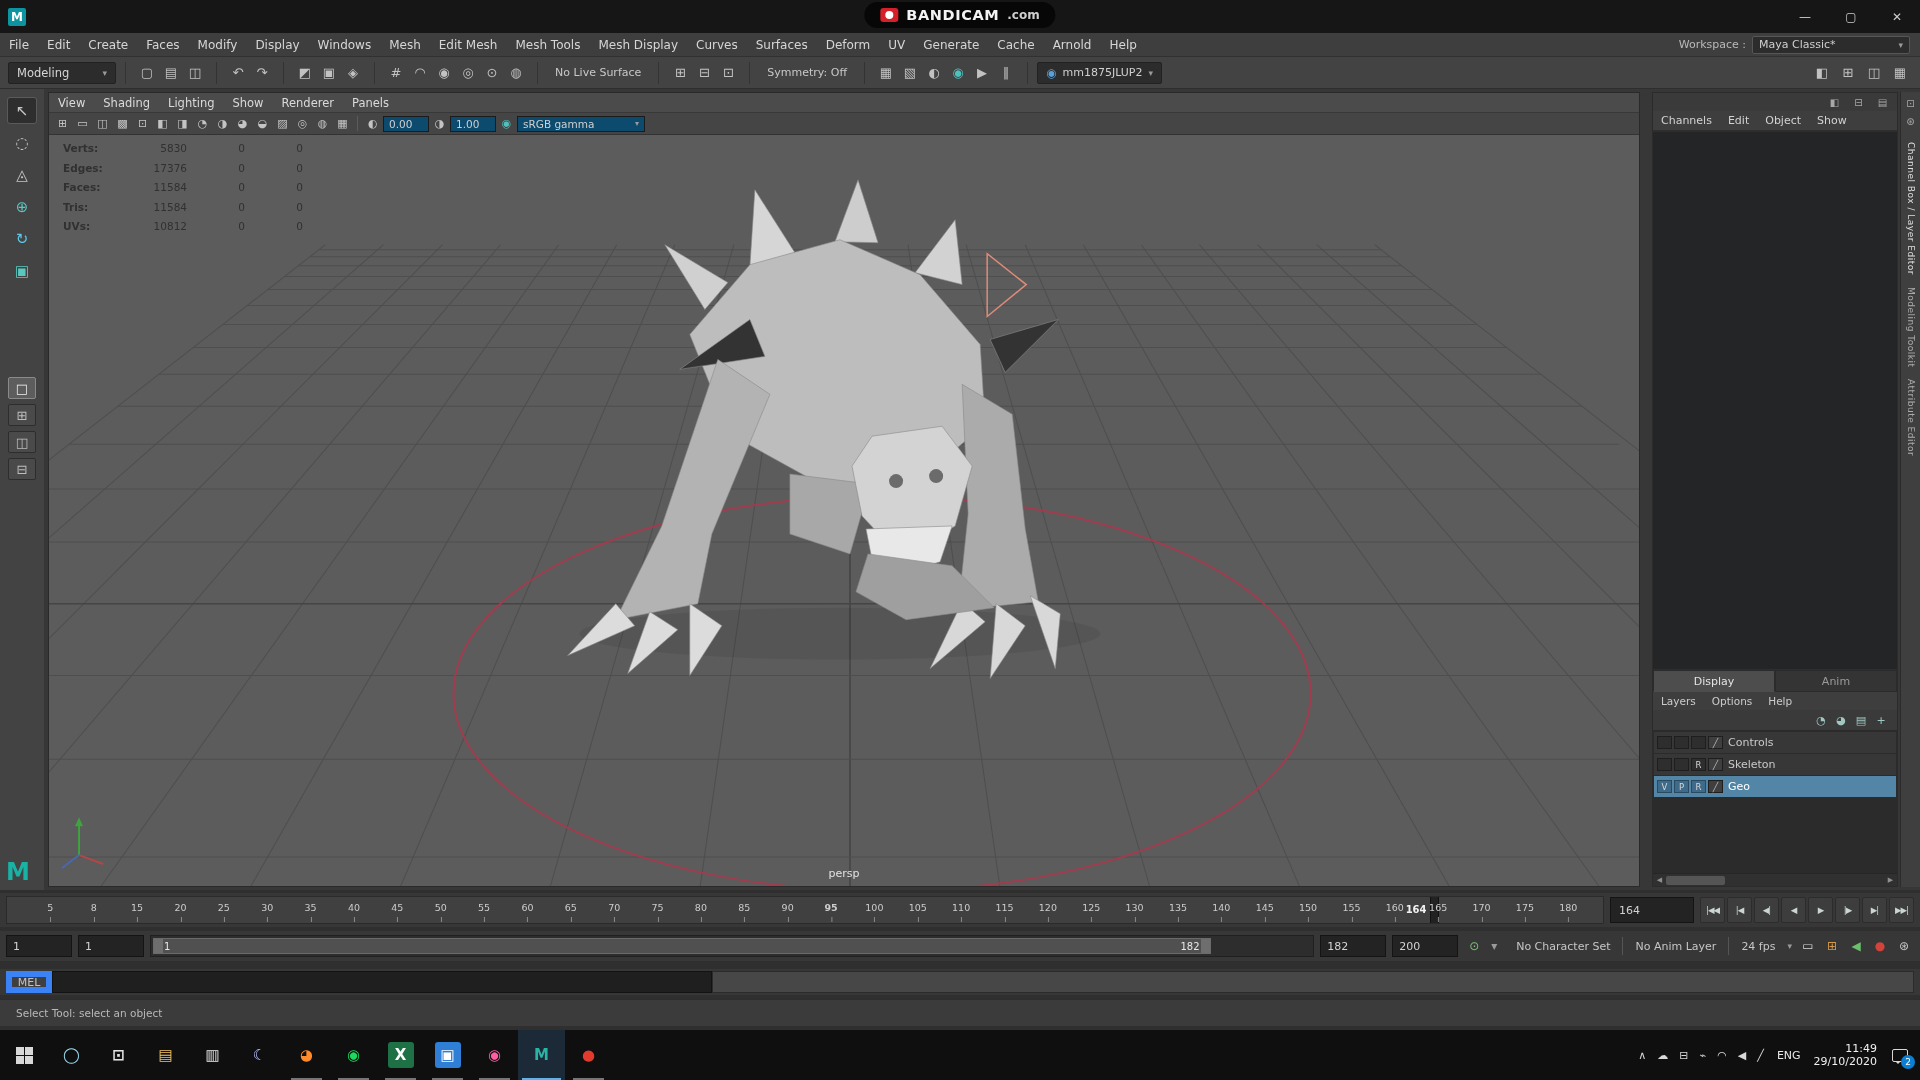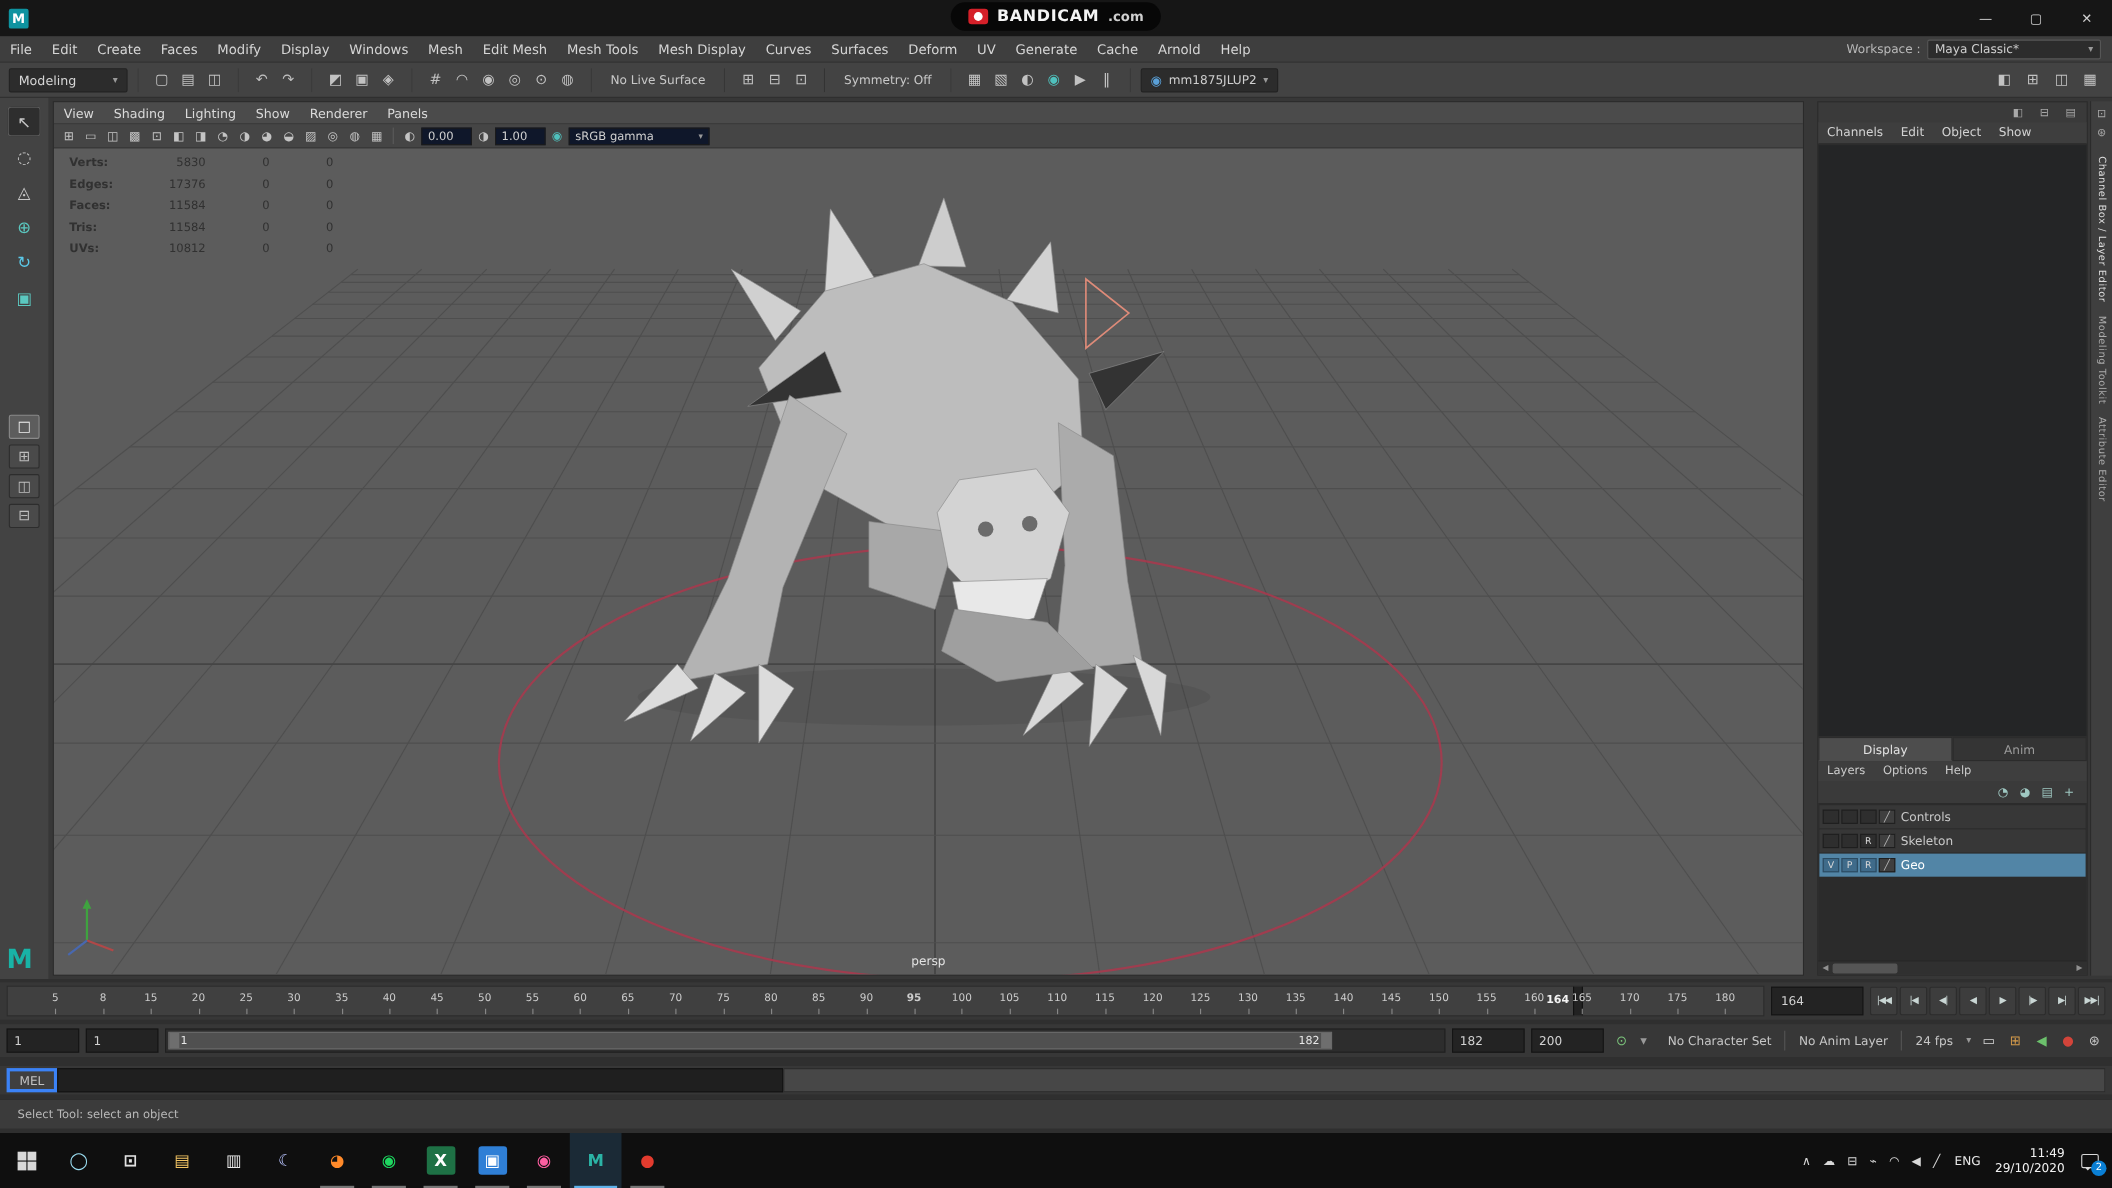--- a/index.html
+++ b/index.html
@@ -63,21 +63,21 @@
 
   
   .vp-panel{position:absolute;left:48px;top:3px;width:1592px;height:795px;background:#3c3c3c;
     border:1px solid #2a2a2a;display:flex;flex-direction:column}
   .vp-menus{height:20px;background:#4b4b4b;display:flex;align-items:center;border-bottom:1px solid #383838}
   .vp-menus .mitem{font-size:11.5px;color:#dadada;padding:0 9px}
   .vp-iconbar{height:22px;background:#454545;display:flex;align-items:center;gap:1px;padding:0 4px;
     border-bottom:1px solid #333}
   .vico{width:19px;height:17px;display:flex;align-items:center;justify-content:center;font-size:11px;color:#c4c4c4}
   .vsep{width:1px;height:15px;background:#5b5b5b;margin:0 4px}
-  .vfield{height:16px;background:#0f172a;border:1px solid #1b1b1b;color:#cfcfcf;font-size:10.5px;
+  .vfield{height:16px;background:#0c4a6e;border:1px solid #1b1b1b;color:#cfcfcf;font-size:10.5px;
     display:flex;align-items:center;padding:0 5px}
   .vfield input{background:none;border:none;color:#cfcfcf;font-size:10.5px;width:100%;
     font-family:"DejaVu Sans",sans-serif;outline:none}
   .vp-canvas{flex:1;position:relative;background:#5c5c5c;overflow:hidden}
   .vp-canvas svg{position:absolute;left:0;top:0;width:100%;height:100%}
   .hud{position:absolute;left:14px;top:4px;font-size:10.5px;color:#313131}
   .hud-row{display:flex;line-height:19.5px}
   .hud-label{width:66px;font-weight:bold}
   .hud-v{width:58px;text-align:right}
   .persp-label{position:absolute;left:50%;bottom:6px;transform:translateX(-50%);
@@ -150,21 +150,21 @@
   .rinner::before,.rinner::after{content:"";position:absolute;top:0;bottom:0;width:9px;background:#6e6e6e}
   .rinner::before{left:0}.rinner::after{right:0}
   .rhandle-label{font-size:10px;color:#e8e8e8;z-index:2;padding:0 6px}
   .rico{width:20px;height:20px;display:flex;align-items:center;justify-content:center;font-size:12px}
   .rtext{font-size:11px;color:#c6c6c6;white-space:nowrap;padding:0 6px}
   .rsep{width:1px;height:18px;background:#555}
 
   
   .mel-row{position:absolute;left:0;top:969px;width:1920px;height:26px;background:#373737;
     display:flex;align-items:center;padding:0 0}
-  .mel-label{width:46px;height:22px;margin-left:6px;background:#3f3f3f;border:3px solid #3b82f6;
+  .mel-label{width:46px;height:22px;margin-left:6px;background:#3f3f3f;border:6px solid #3b82f6;
     color:#c2c2c2;font-size:11px;display:flex;align-items:center;justify-content:center}
   .mel-input{width:660px;height:22px;background:#1f1f1f;border:1px solid #131313;color:#ddd;
     font-size:11px;padding:0 6px;font-family:"DejaVu Sans Mono",monospace}
   .mel-output{flex:1;height:22px;margin-right:6px;background:#474747;border:1px solid #2b2b2b}
   .help-row{position:absolute;left:0;top:999px;width:1920px;height:27px;background:#3b3b3b;
     border-top:1px solid #2d2d2d;display:flex;align-items:center;padding-left:16px;
     font-size:10.5px;color:#b9b9b9}
 
   
   .taskbar{position:absolute;left:0;top:1030px;width:1920px;height:50px;background:#0f0f0f;

